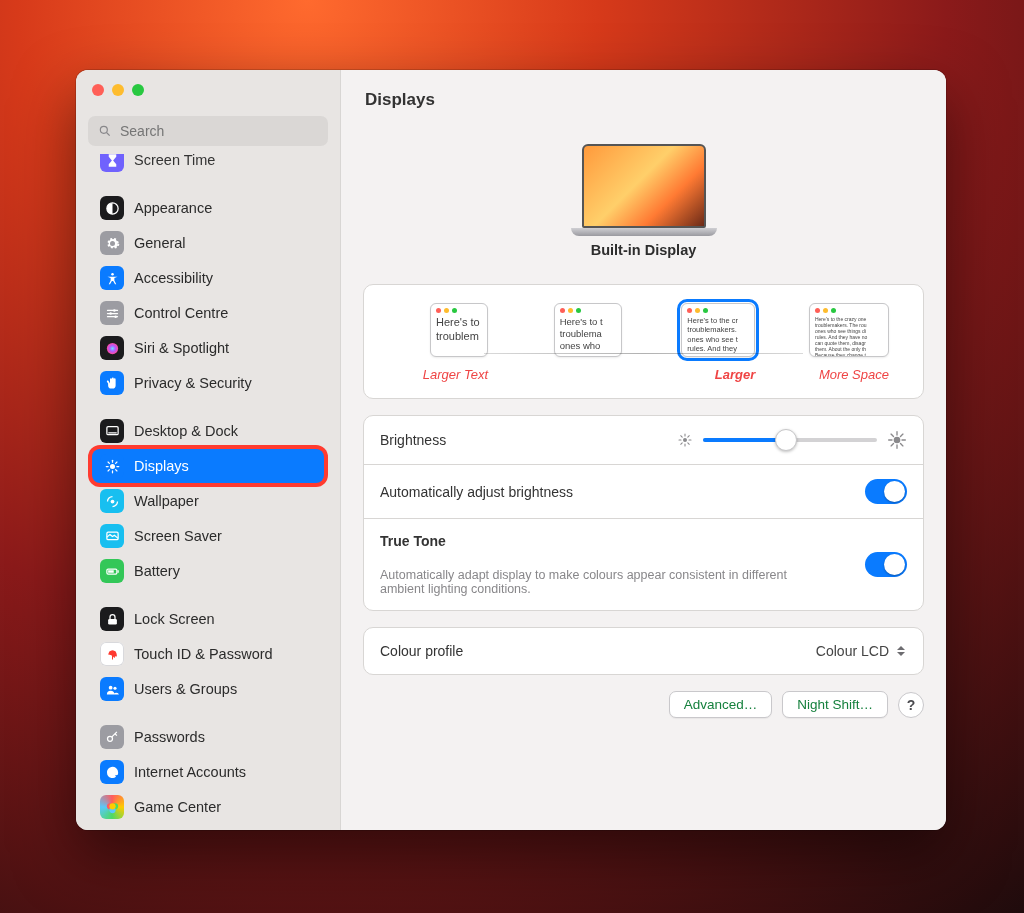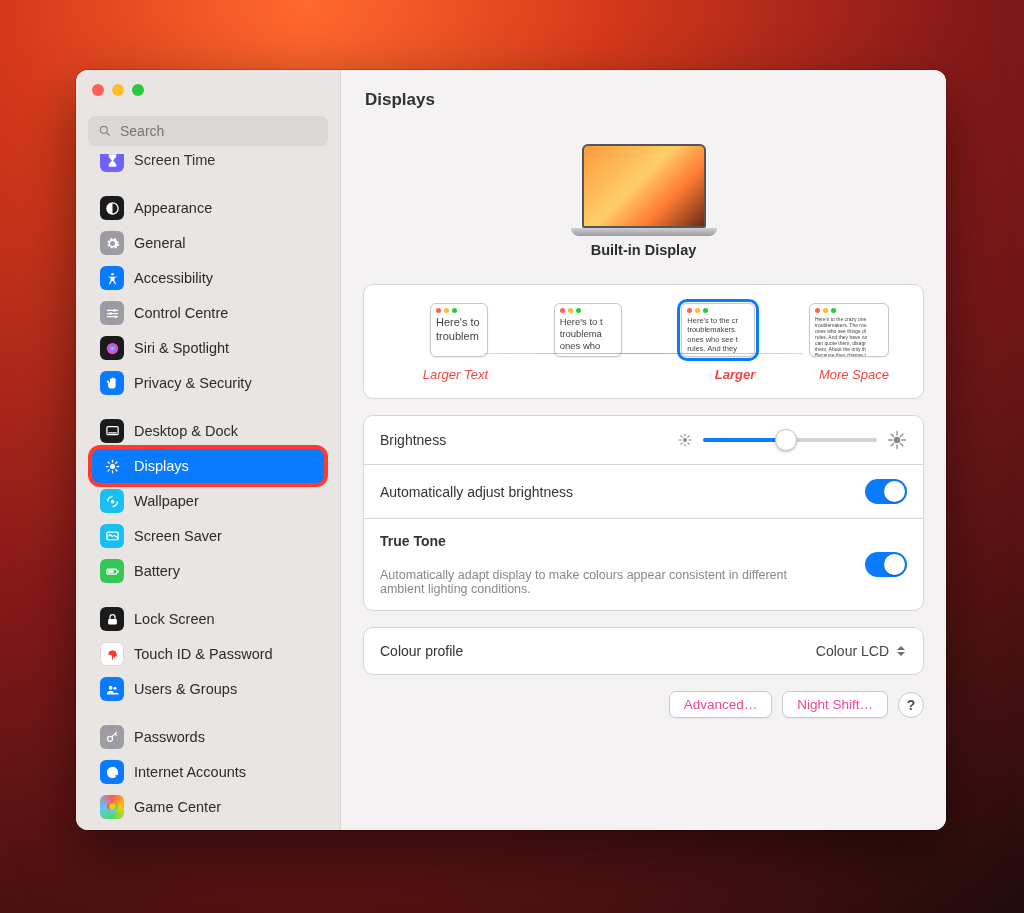--- a/index.html
+++ b/index.html
@@ -200,21 +200,21 @@
     content:"";position:absolute;left:2px;border:4px solid transparent;
   }
   .stepper::before{top:0;border-bottom-color:#6d6c70;}
   .stepper::after{bottom:0;border-top-color:#6d6c70;}
   
   .footer{
     display:flex;gap:10px;justify-content:flex-end;margin-top:16px;align-items:center;
   }
   .btn{
     background:#fff;border:1px solid #c9c8cb;border-radius:7px;
-    padding:5px 14px;font-size:13.5px;color:#ec4899;
+    padding:5px 14px;font-size:13.5px;color:#15803d;
     box-shadow:0 1px 1px rgba(0,0,0,.05);
   }
   .help{
     width:24px;height:24px;border-radius:50%;
     background:#fff;border:1px solid #c9c8cb;
     display:flex;align-items:center;justify-content:center;
     font-size:14px;font-weight:600;color:#4a4a4e;
   }
 </style>
 </head>

